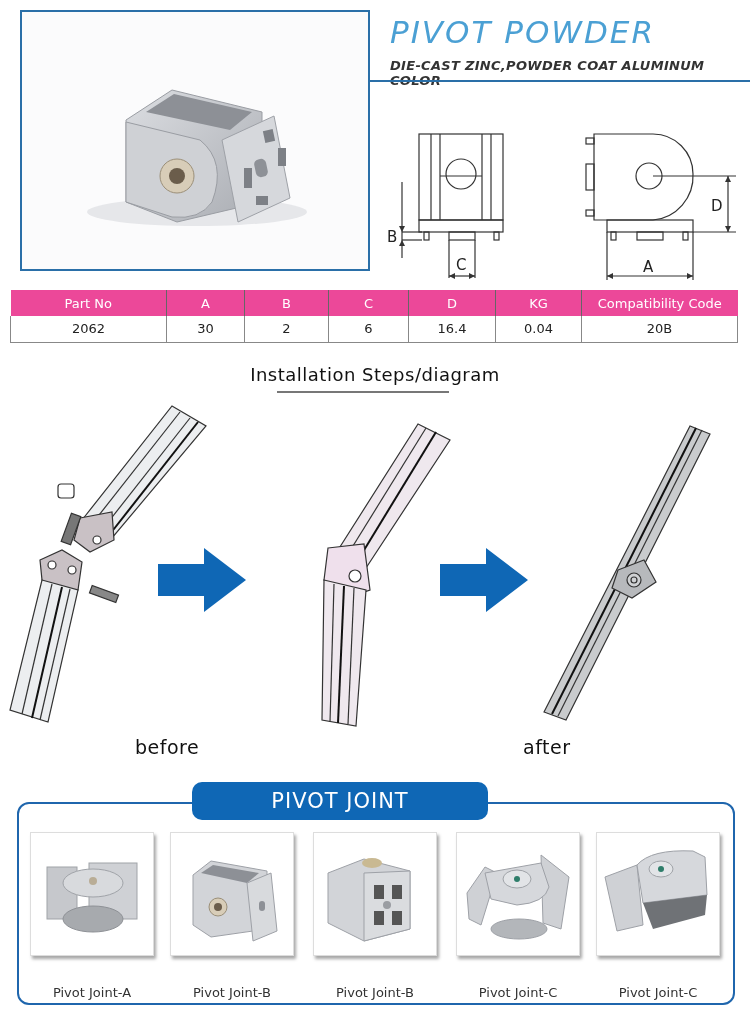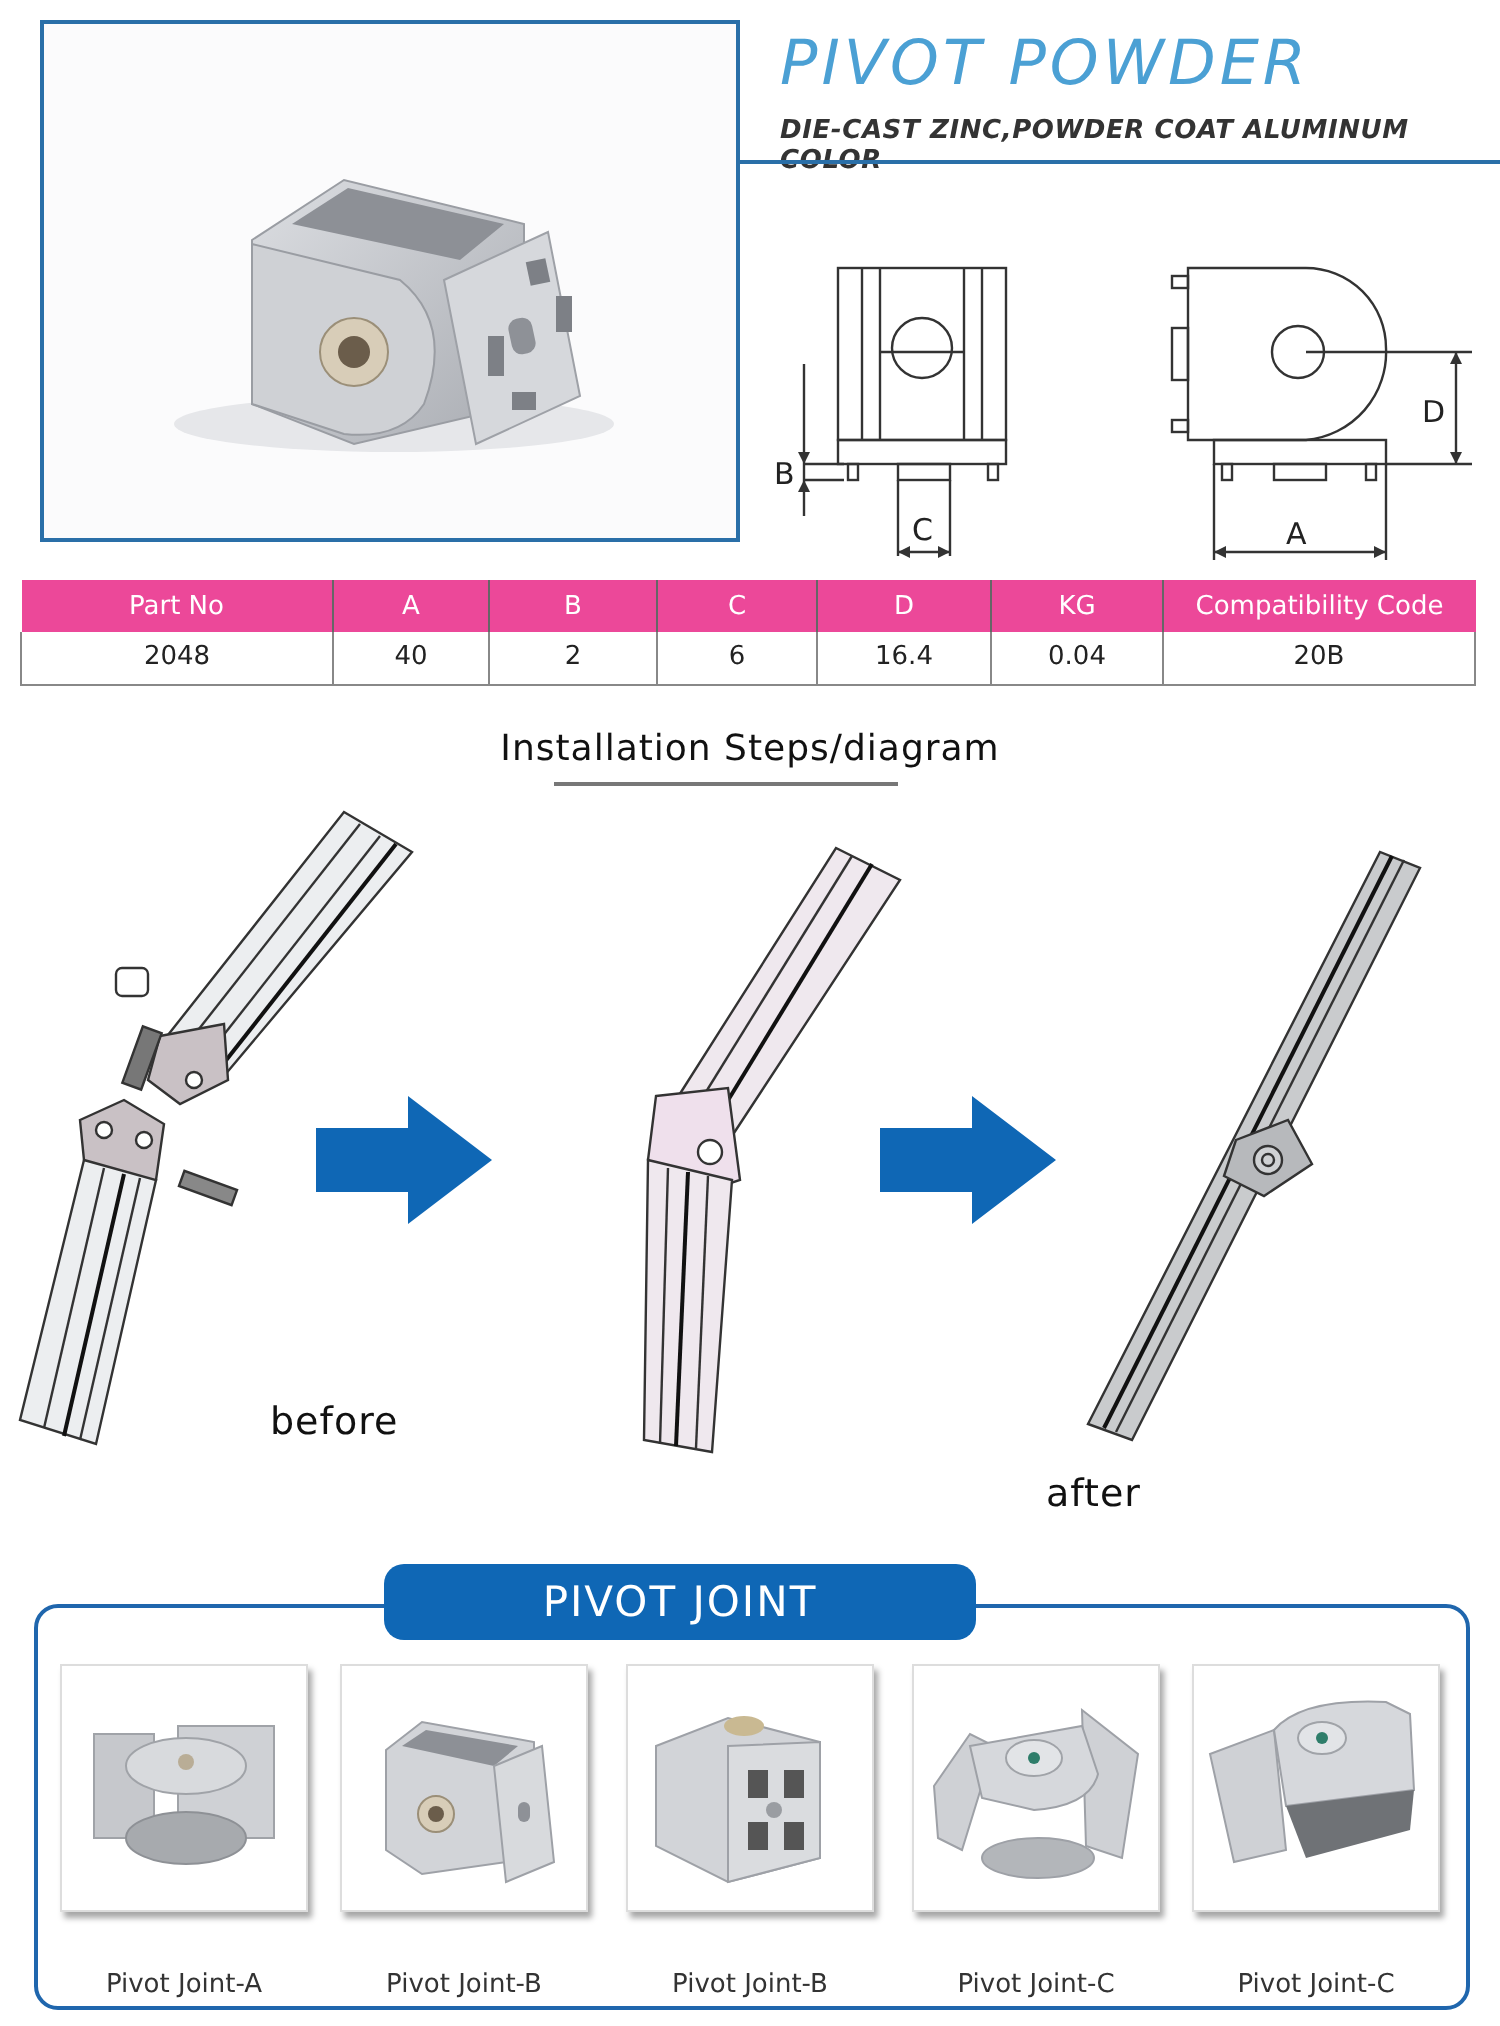--- a/index.html
+++ b/index.html
@@ -45,21 +45,21 @@
     position: absolute; left: 0; top: 364px; width: 750px; text-align: center;
     font-size: 18px; color: #111; letter-spacing: 0.5px; font-family: "DejaVu Sans", sans-serif;
   }
   .install-rule { position: absolute; left: 277px; top: 391px; width: 172px; height: 2px; background: #777; }
 
   .step-art { position: absolute; }
   .arrow { position: absolute; width: 88px; height: 64px; }
   .caption-before, .caption-after {
     position: absolute; font-size: 19px; color: #111; font-family: "DejaVu Sans", sans-serif; letter-spacing: 0.5px;
   }
-  .caption-before { left: 135px; top: 700px; text-align: center; }
+  .caption-before { left: 135px; top: 736px; text-align: center; }
   .caption-after  { left: 523px; top: 736px; }
 
   
   .variants-box {
     position: absolute; left: 17px; top: 802px; width: 718px; height: 203px;
     border: 2px solid #1f66ad; border-radius: 12px;
   }
   .variants-banner {
     position: absolute; left: 192px; top: 782px; width: 296px; height: 38px;
     background: #0f67b5; border-radius: 10px; color: #fff; text-align: center;
@@ -176,22 +176,22 @@
       <th style="width:78px">A</th>
       <th style="width:84px">B</th>
       <th style="width:80px">C</th>
       <th style="width:87px">D</th>
       <th style="width:86px">KG</th>
       <th>Compatibility Code</th>
     </tr>
   </thead>
   <tbody>
     <tr>
-      <td>2048</td>
-      <td>40</td>
+      <td>2062</td>
+      <td>30</td>
       <td>2</td>
       <td>6</td>
       <td>16.4</td>
       <td>0.04</td>
       <td>20B</td>
     </tr>
   </tbody>
 </table>
 
 <div class="install-title">Installation Steps/diagram</div>

